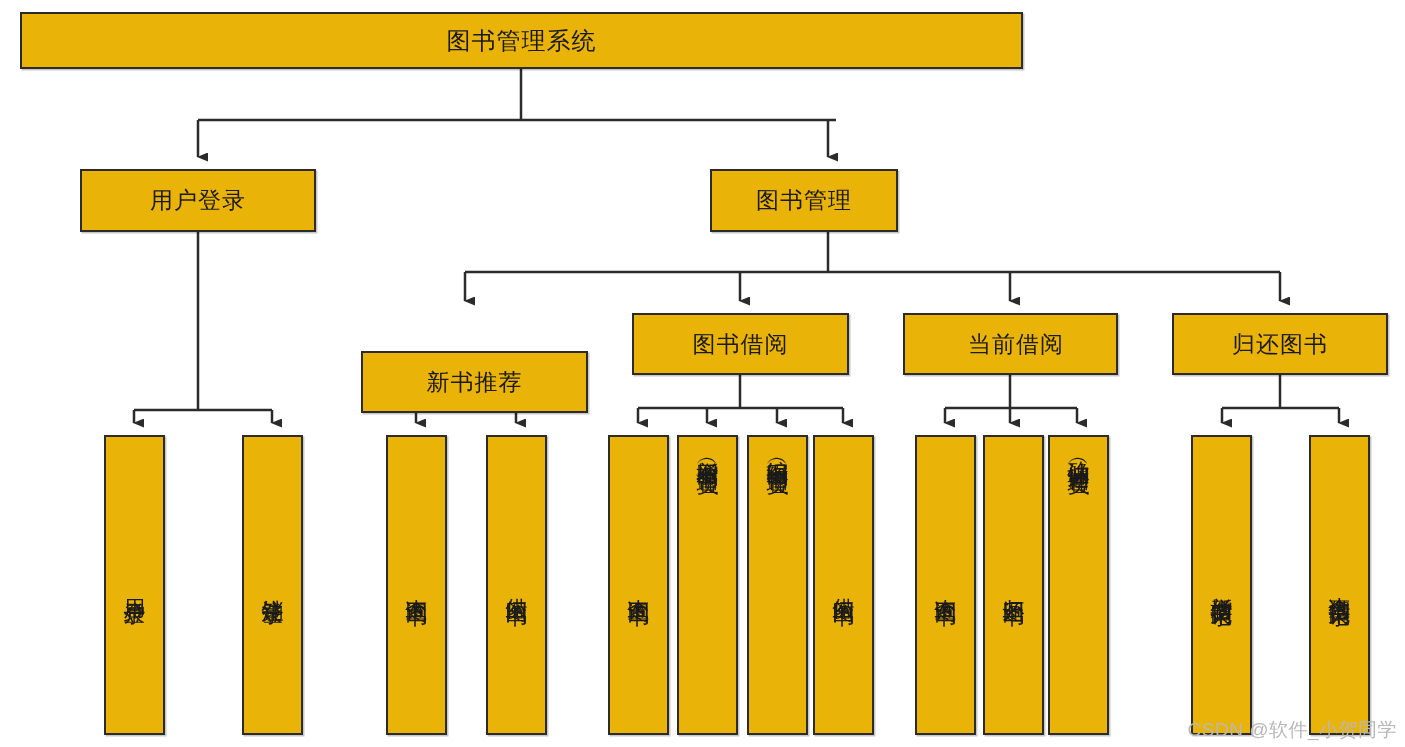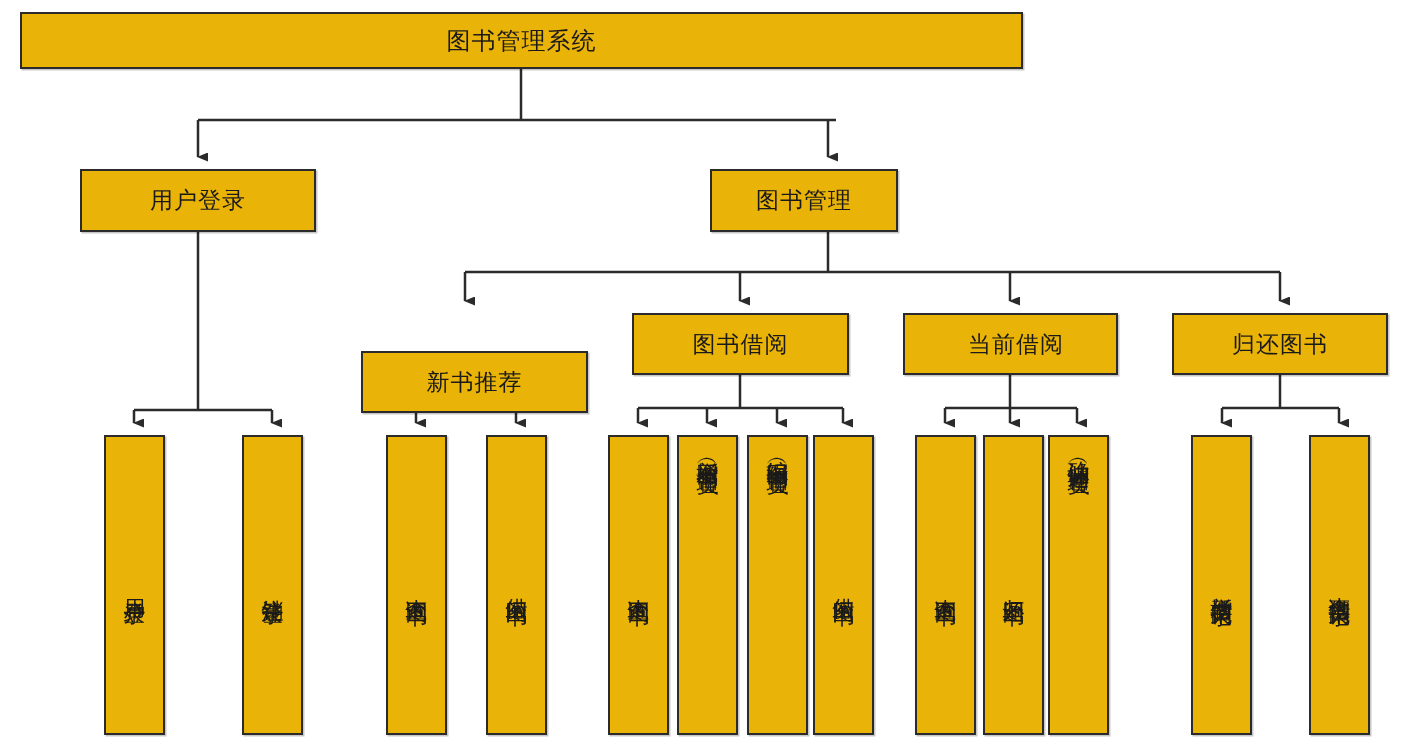--- a/index.html
+++ b/index.html
@@ -198,14 +198,15 @@
   </div>
 
   <div class="node node-leaf" style="left:1191px; top:435px; width:61px; height:300px;">
     <span class="vtext centered">新增借阅记录</span>
   </div>
 
   <div class="node node-leaf" style="left:1309px; top:435px; width:61px; height:300px;">
     <span class="vtext centered">查询借阅记录</span>
   </div>
 
+  <div class="watermark">CSDN @软件_小贺同学</div>
 
 </div>
 
 </body></html>

